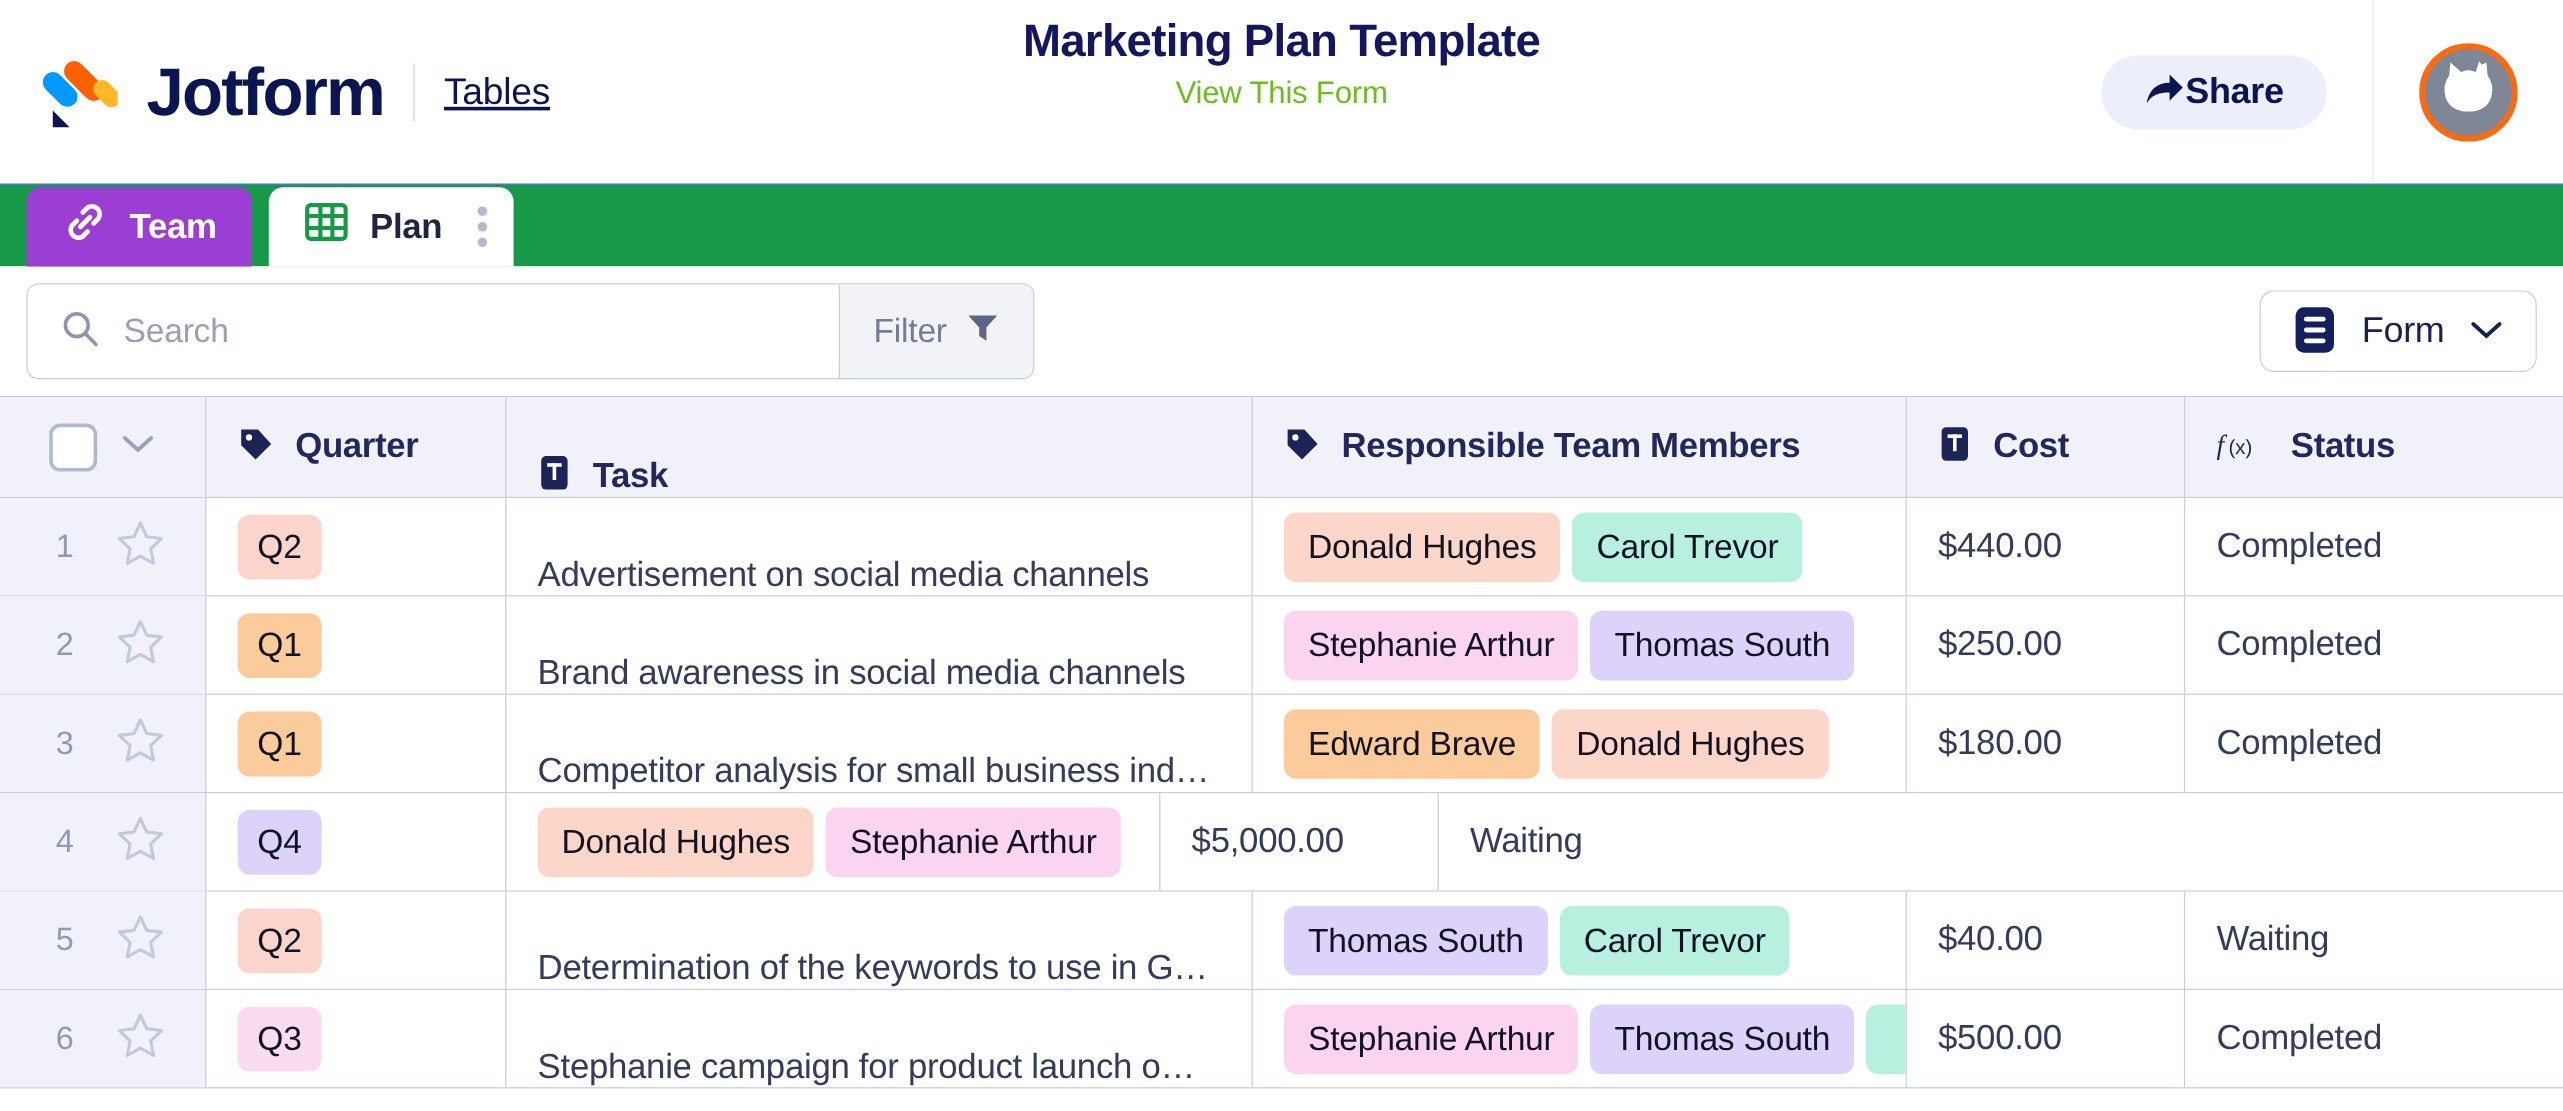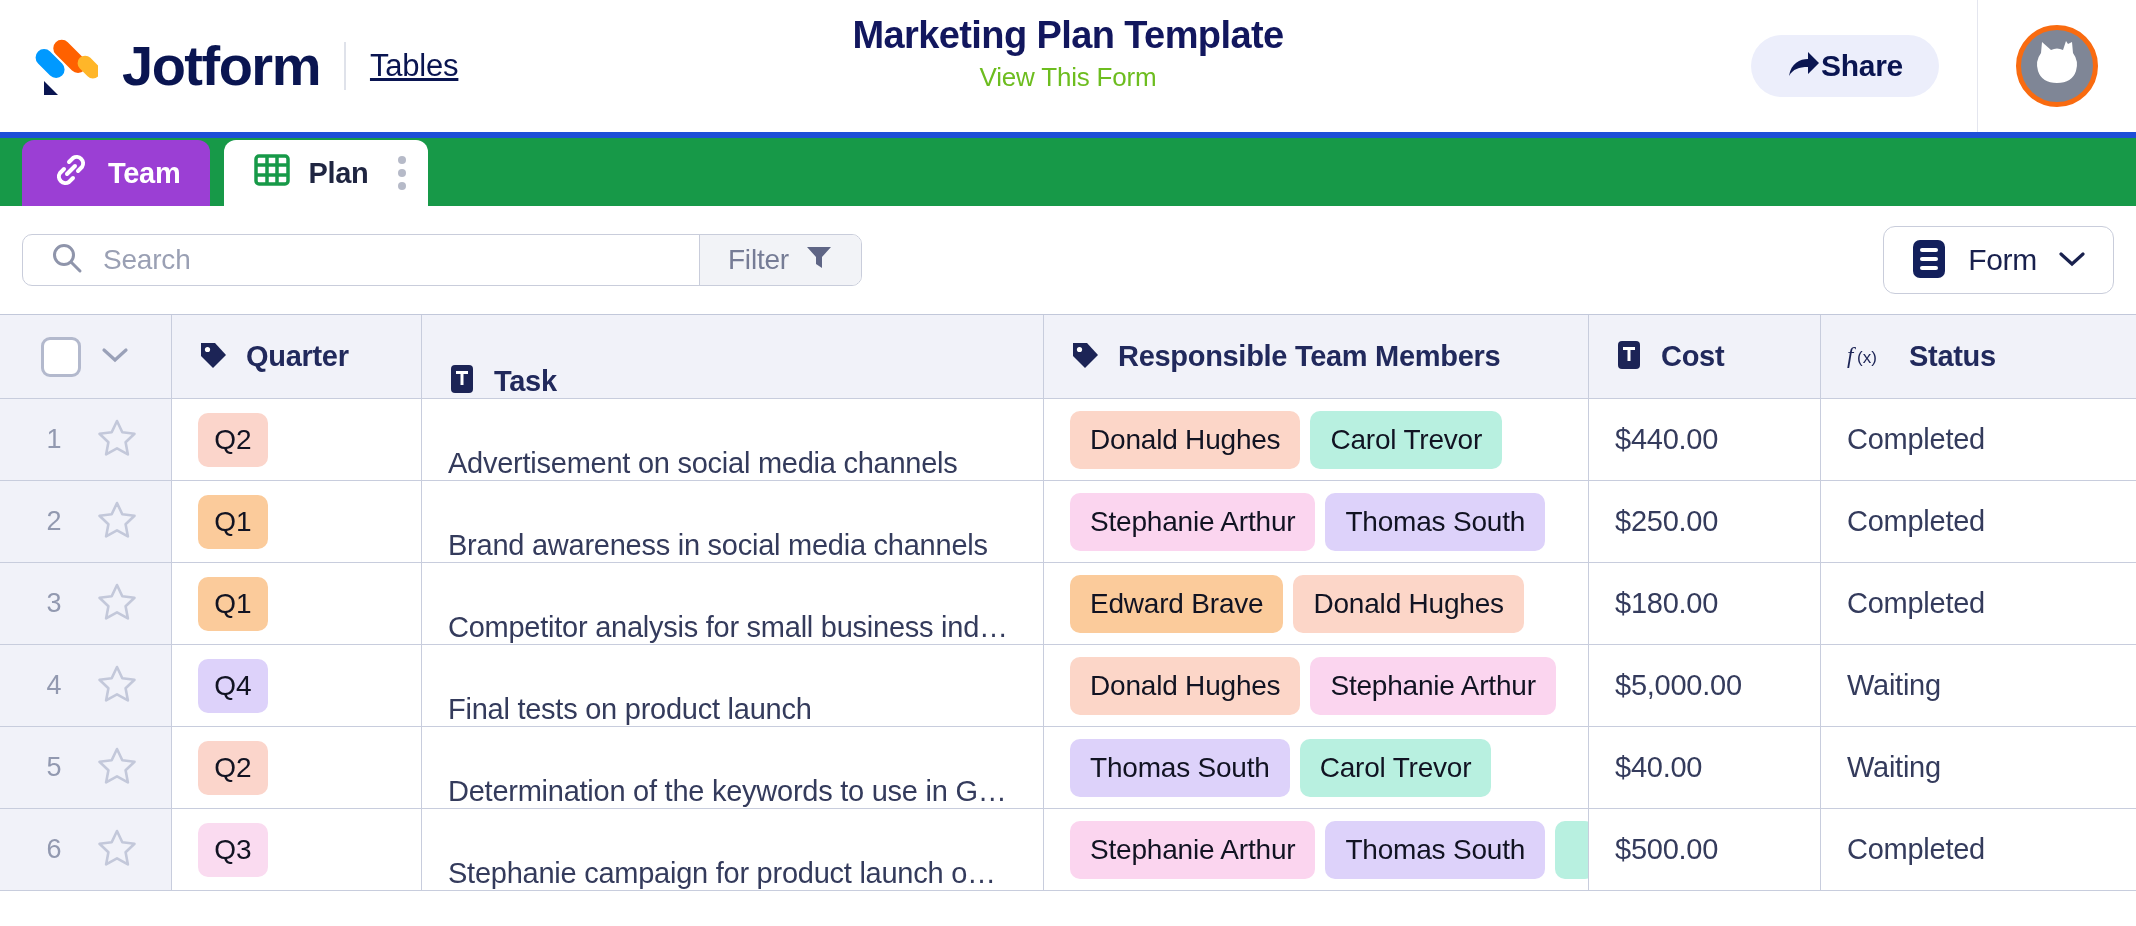--- a/index.html
+++ b/index.html
@@ -6,25 +6,25 @@
   html, body {
     width: 2136px; height: 926px;
     background: #ffffff;
     font-family: "Liberation Sans", sans-serif;
     overflow: hidden;
   }
 
   
   .topbar {
     position: relative;
-    height: 138px;
+    height: 154px;
     background: #ffffff;
     display: flex;
     align-items: center;
-    border-bottom: 6px solid #1d4ed8;
+    border-bottom: 1px solid #1d4ed8;
   }
   .brand {
     display: flex;
     align-items: center;
     padding-left: 34px;
     gap: 24px;
   }
   .logo-mark {
     position: relative;
     width: 64px;
@@ -167,21 +167,21 @@
     background: #ffffff;
     display: flex;
     align-items: center;
     padding: 0 22px;
   }
   .search-wrap {
     display: flex;
     align-items: stretch;
     border: 1px solid #c9cddb;
     border-radius: 10px;
-    height: 52px;
+    height: 80px;
     width: 840px;
     overflow: hidden;
     background: #fff;
   }
   .search-field {
     flex: 1;
     display: flex;
     align-items: center;
     gap: 20px;
     padding-left: 28px;
@@ -585,23 +585,20 @@
       <span>
         <svg width="42" height="42" viewBox="0 0 42 42">
           <path d="M21 4 L26.3 15.3 L38.5 16.8 L29.6 25.3 L31.9 37.4 L21 31.4
                    L10.1 37.4 L12.4 25.3 L3.5 16.8 L15.7 15.3 Z" fill="none" stroke="#c3c8da" stroke-width="2.6" stroke-linejoin="round"></path>
         </svg>
       </span>
     </div>
     <div class="cell c-quarter">
       <span class="qtag" style="background:#ddd2fa">Q4</span>
     </div>
-    <div class="cell c-task">
-      <span class="cellval">Final tests on product launch</span>
-    </div>
     <div class="cell c-members">
           <span class="mtag" style="background:#fcd6c8">Donald Hughes</span>
           <span class="mtag" style="background:#fbd5ef">Stephanie Arthur</span>
         </div>
     <div class="cell c-cost">
       <span class="cellval">$5,000.00</span>
     </div>
     <div class="cell c-status">
       <span class="cellval">Waiting</span>
     </div>

